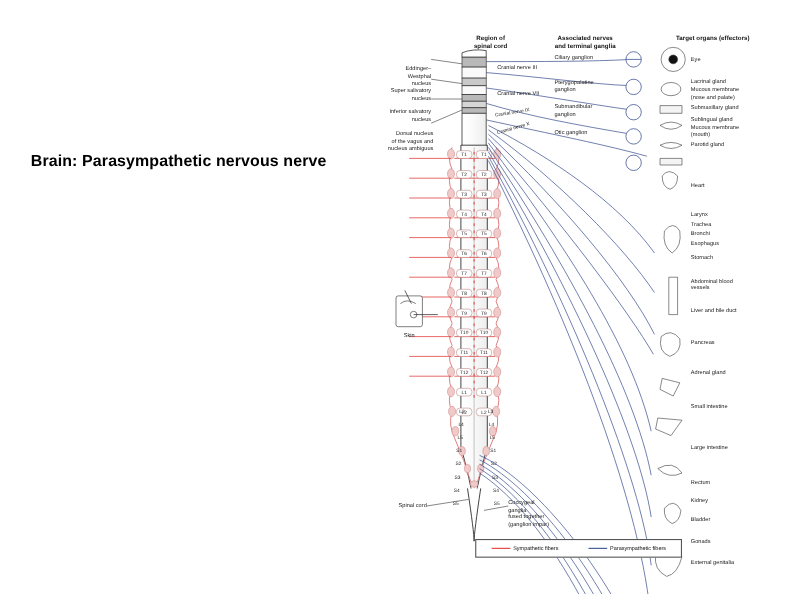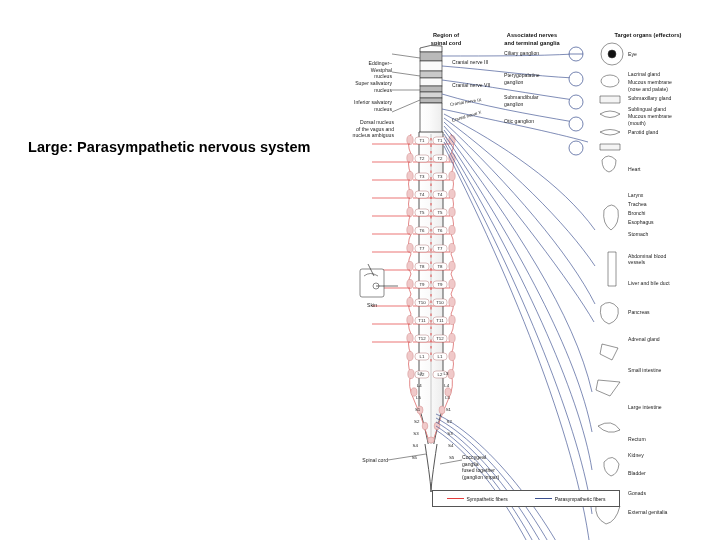--- a/index.html
+++ b/index.html
@@ -45,21 +45,21 @@
   .leg-line{display:block;width:17px;height:0;border-top:1.1px solid #000;}
   .leg-line.sym{border-top-color:#e23b3b;}
   .leg-line.para{border-top-color:#3a4f8f;}
   .leg-txt{font-size:5px;color:#111;}
 </style>
 </head>
 <body>
 
 <div id="slide">
 
-  <div id="slide-title">Large: Parasympathetic nervous system</div>
+  <div id="slide-title">Brain: Parasympathetic nervous nerve</div>
 
   <div id="figure">
 
     <div class="col-head" style="left:58px;top:18px;width:72px;">
       <div>Region of</div>
       <div>spinal cord</div>
     </div>
     <div class="col-head" style="left:132px;top:18px;width:96px;">
       <div>Associated nerves</div>
       <div>and terminal ganglia</div>

